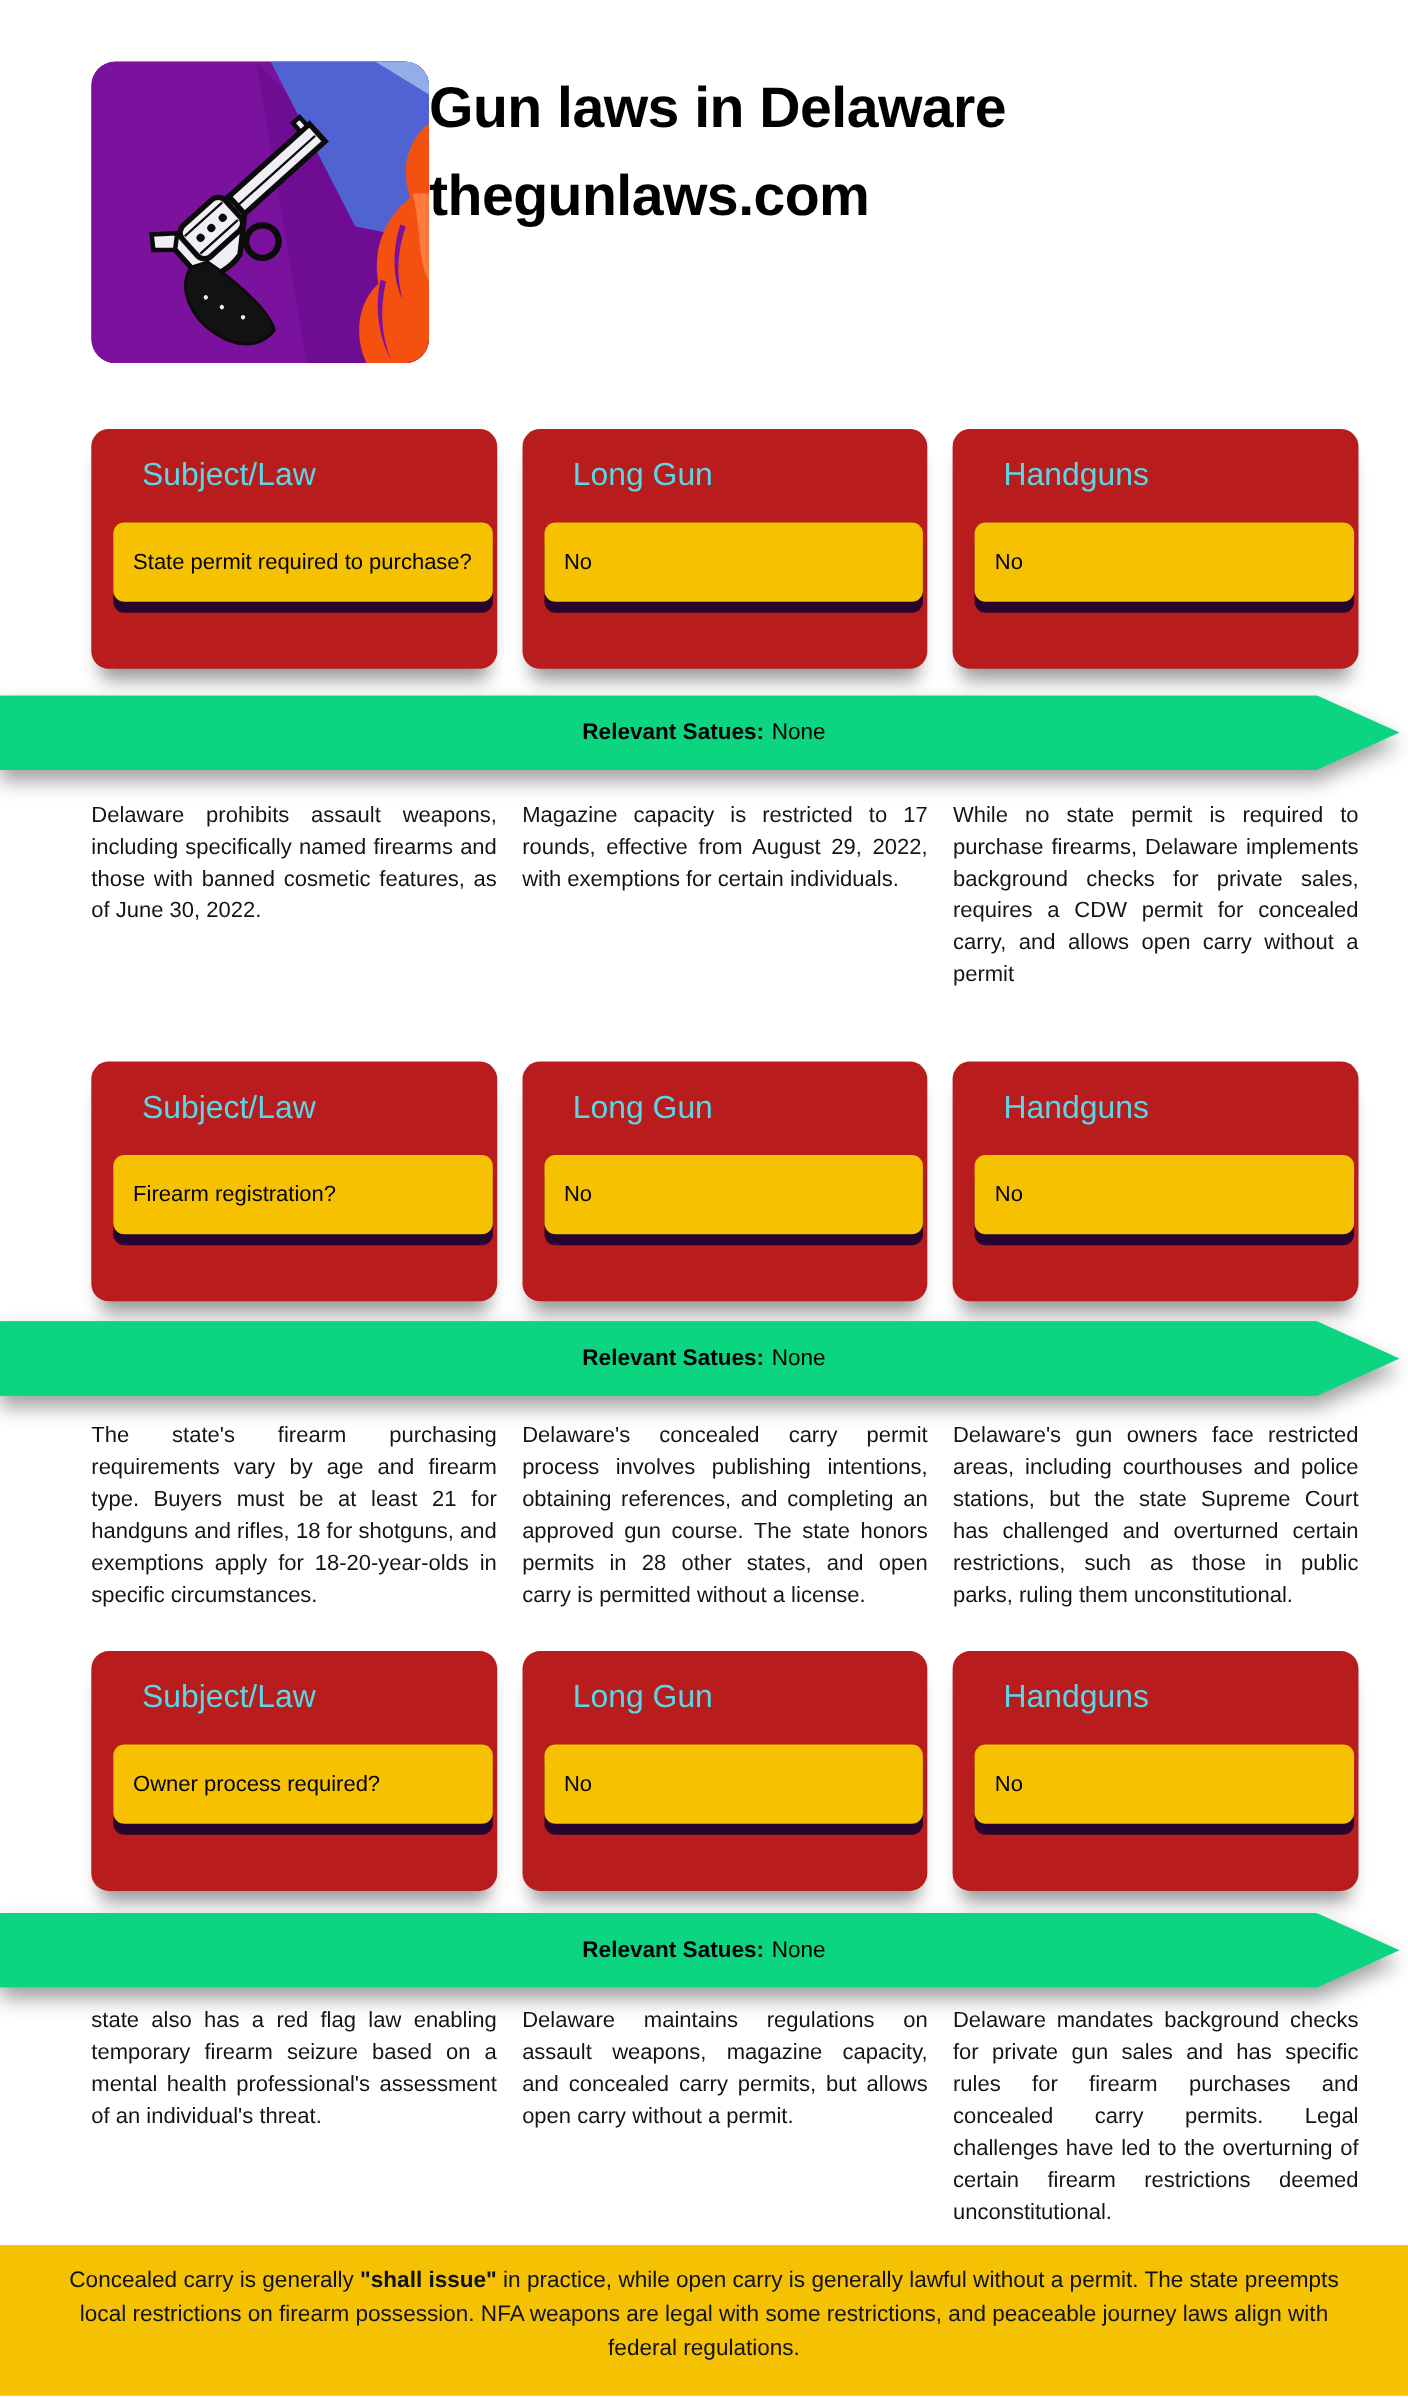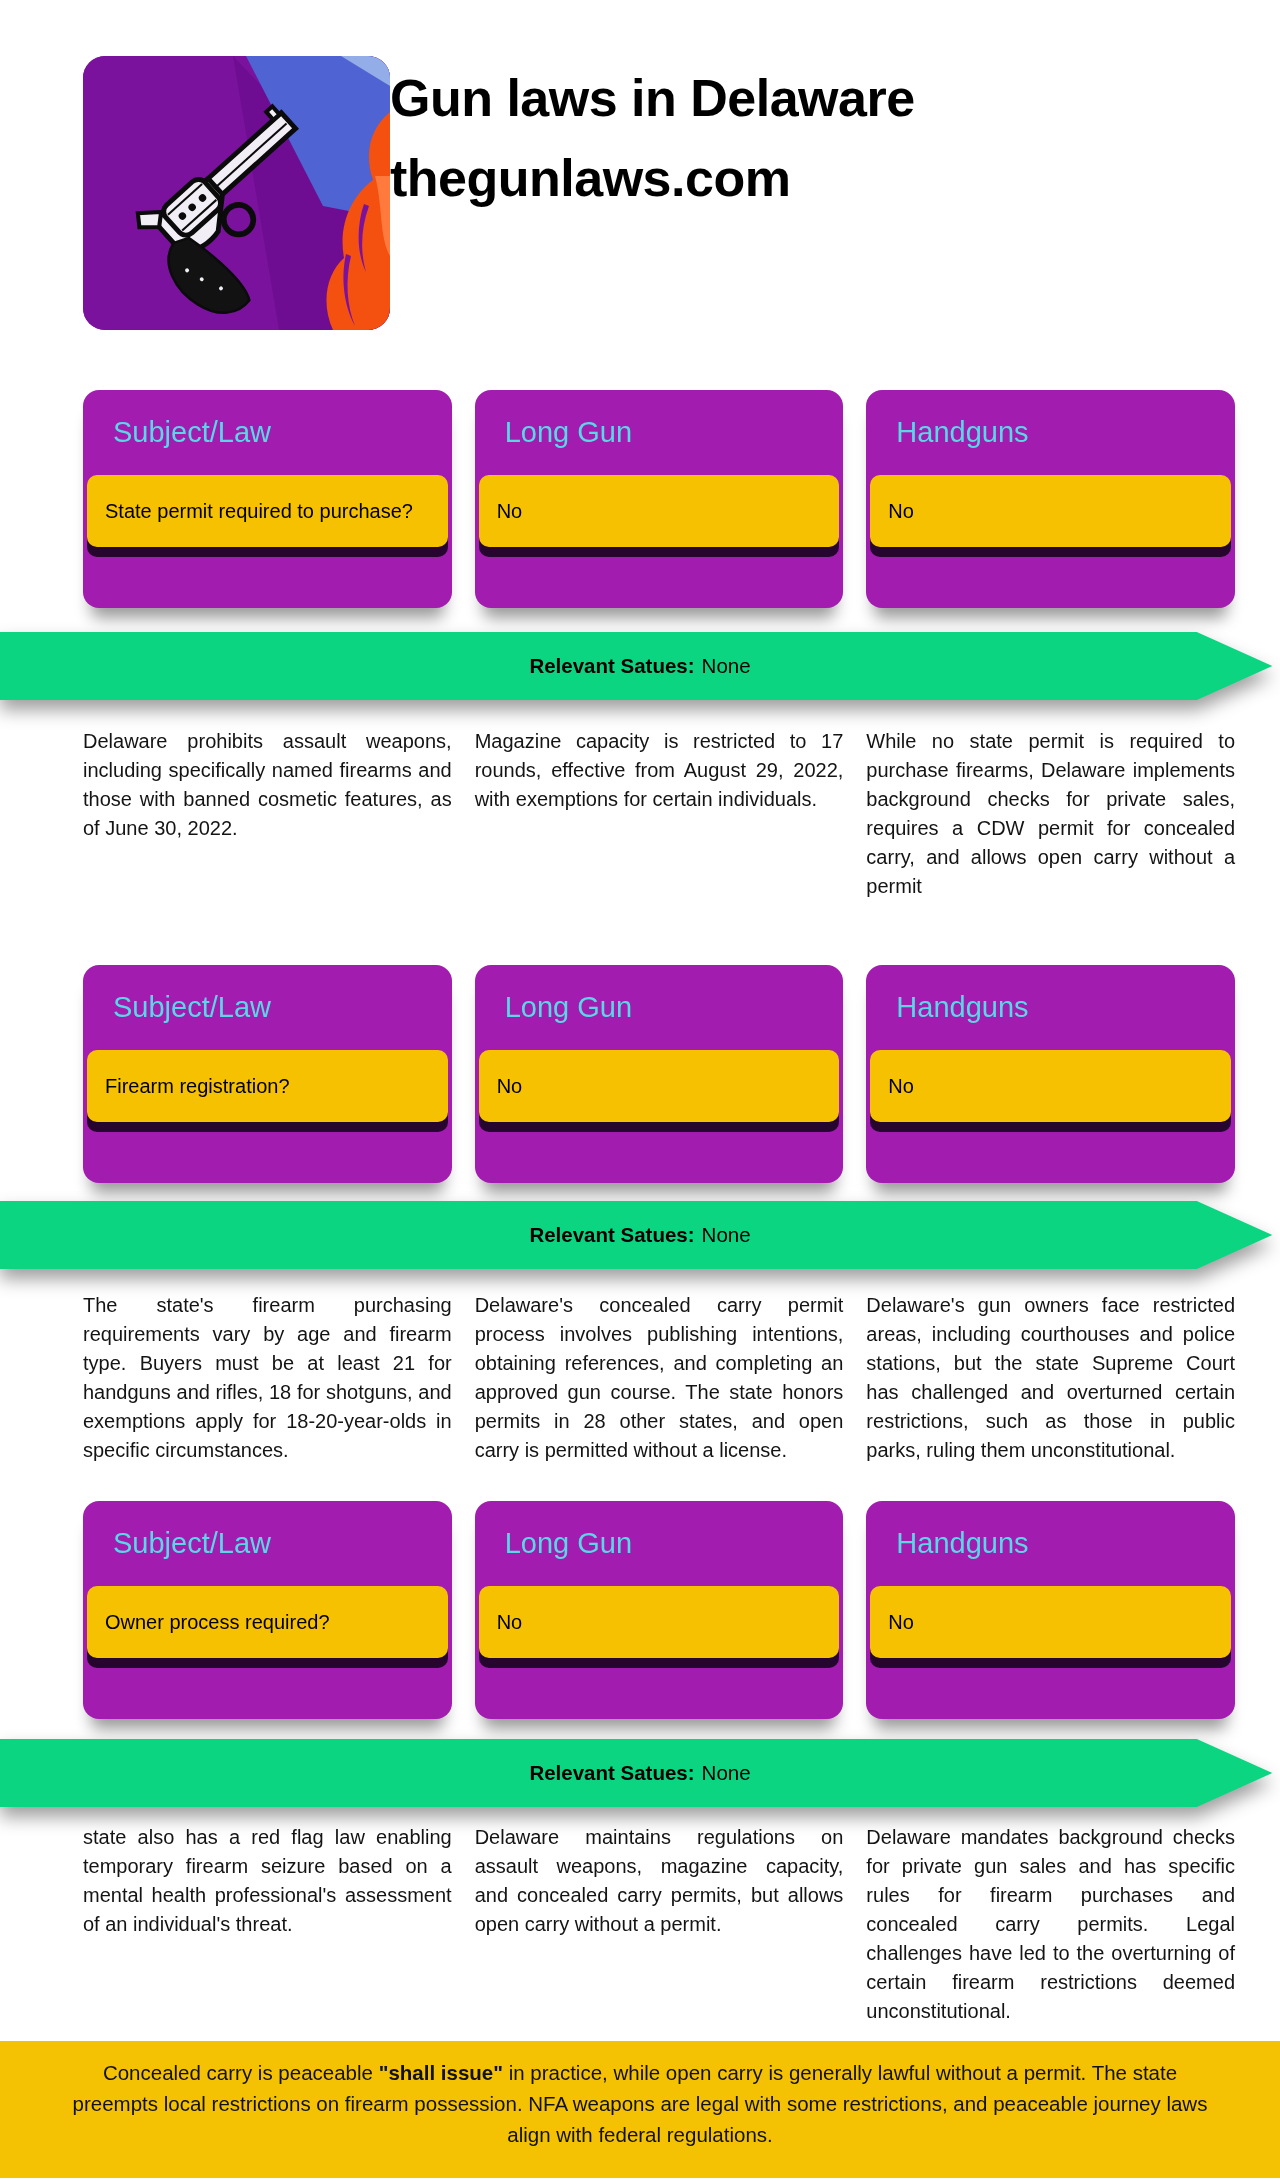--- a/index.html
+++ b/index.html
@@ -19,22 +19,23 @@
   .titles { padding-top:2px; }
   .page-title, .site-name {
     margin:0; font-size:52px; font-weight:700; color:#000;
     line-height:80px; letter-spacing:-0.5px;
   }
 
   
   .cards-row { display:flex; gap:23px; margin:60px 45px 0 83px; }
   .card {
     flex:1; height:218px; box-sizing:border-box;
-    background:#a21caf; border-radius:16px; padding-top:26px;
+    background:#b91c1c; border-radius:16px; padding-top:26px;
     box-shadow:0 18px 16px -8px rgba(0,0,0,0.40);
+    padding-left:16px;
   }
   .card-title { margin:0 0 0 30px; font-size:29px; color:#5AD7E6; font-weight:400; }
   .value-box {
     margin:26px 4px 0 4px; min-height:72px; box-sizing:border-box;
     background:#F6C101; border-radius:10px;
     display:flex; align-items:center; padding:10px 18px;
     font-size:20px; color:#000;
     box-shadow:0 10px 0 #26052F;
   }
 
@@ -217,14 +218,14 @@
     </div>
   </div>
   <div class="paras">
     <p>state also has a red flag law enabling temporary firearm seizure based on a mental health professional's assessment of an individual's threat.</p>
     <p>Delaware maintains regulations on assault weapons, magazine capacity, and concealed carry permits, but allows open carry without a permit.</p>
     <p>Delaware mandates background checks for private gun sales and has specific rules for firearm purchases and concealed carry permits. Legal challenges have led to the overturning of certain firearm restrictions deemed unconstitutional.</p>
   </div>
 </section>
 
 <footer>
-  <p><span>Concealed carry is peaceable </span><b>"shall issue"</b><span> in practice, while open carry is generally lawful without a permit. The state preempts local restrictions on firearm possession. NFA weapons are legal with some restrictions, and peaceable journey laws align with federal regulations.</span></p>
+  <p><span>Concealed carry is generally </span><b>"shall issue"</b><span> in practice, while open carry is generally lawful without a permit. The state preempts local restrictions on firearm possession. NFA weapons are legal with some restrictions, and peaceable journey laws align with federal regulations.</span></p>
 </footer>
 
 </body></html>

